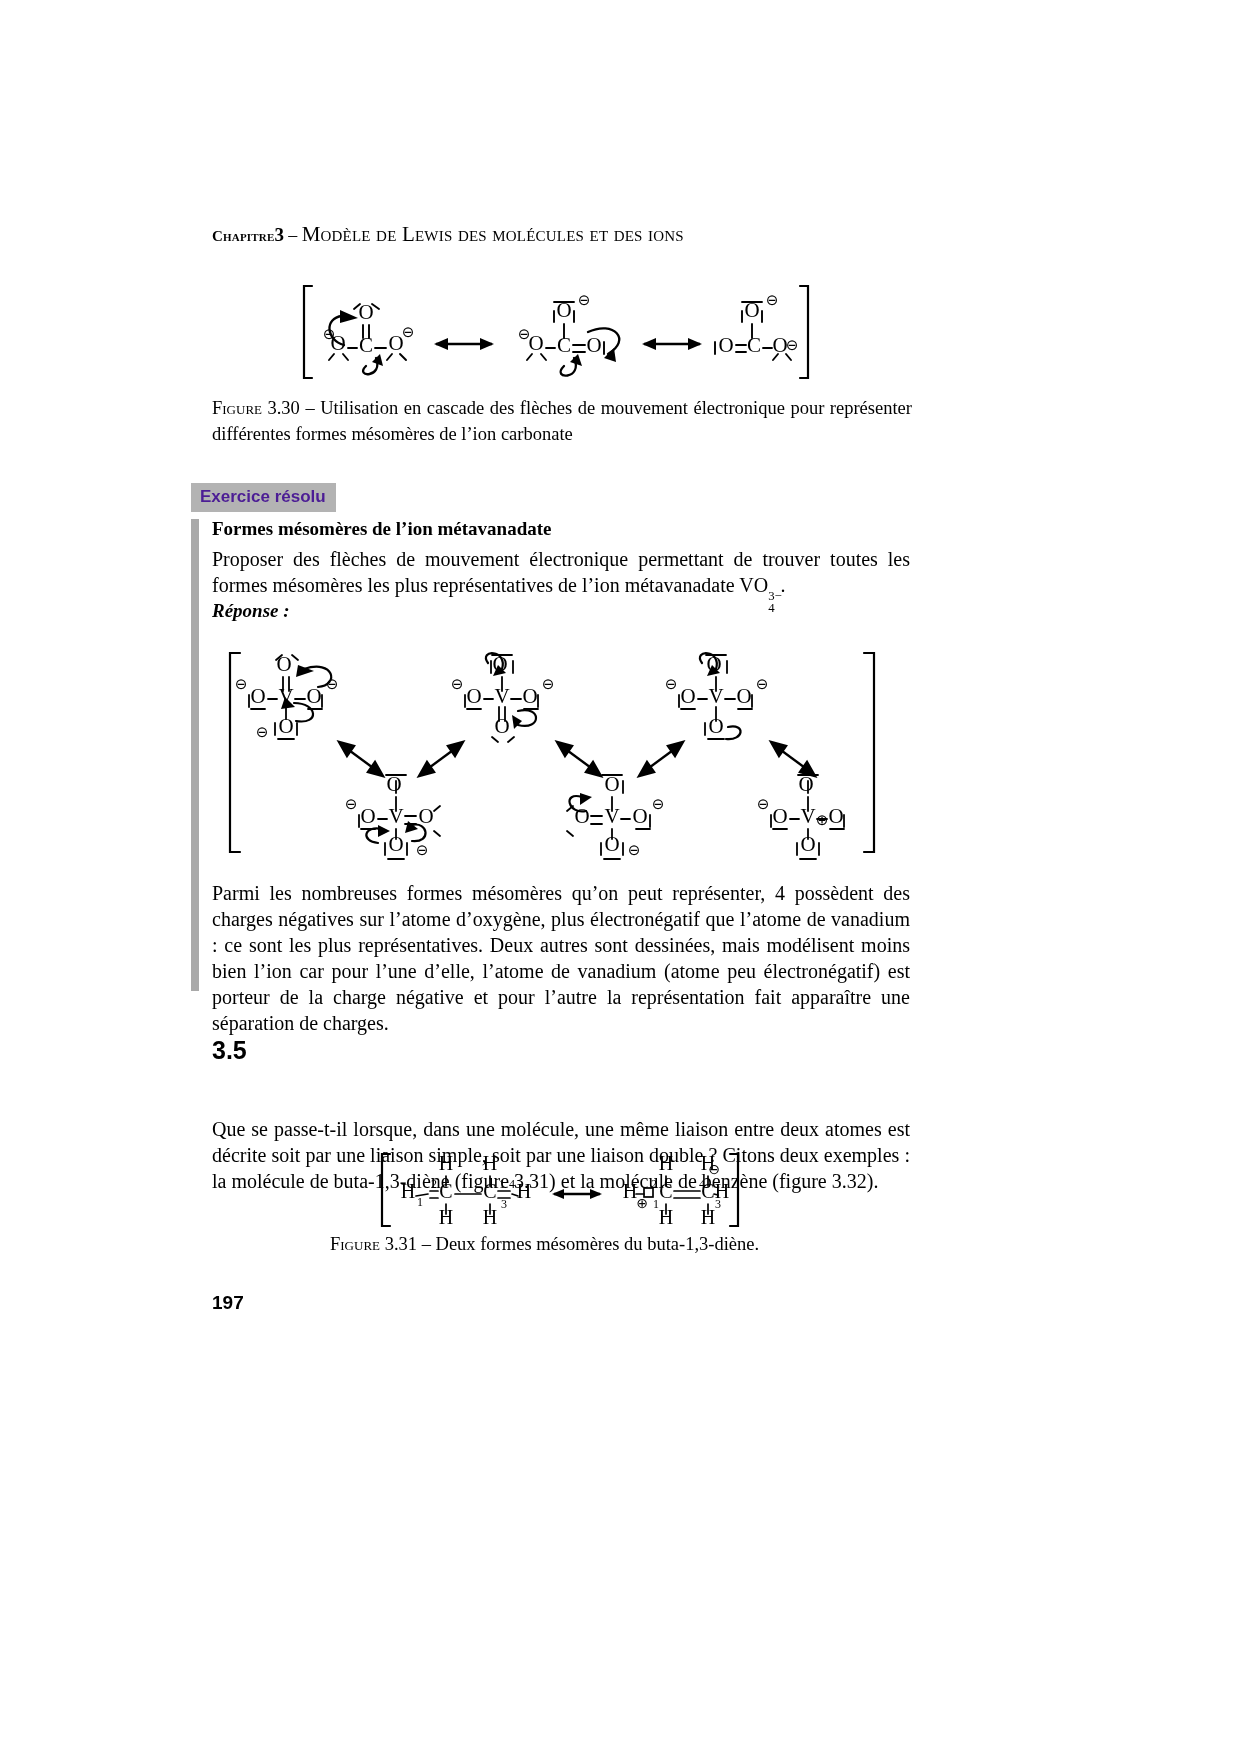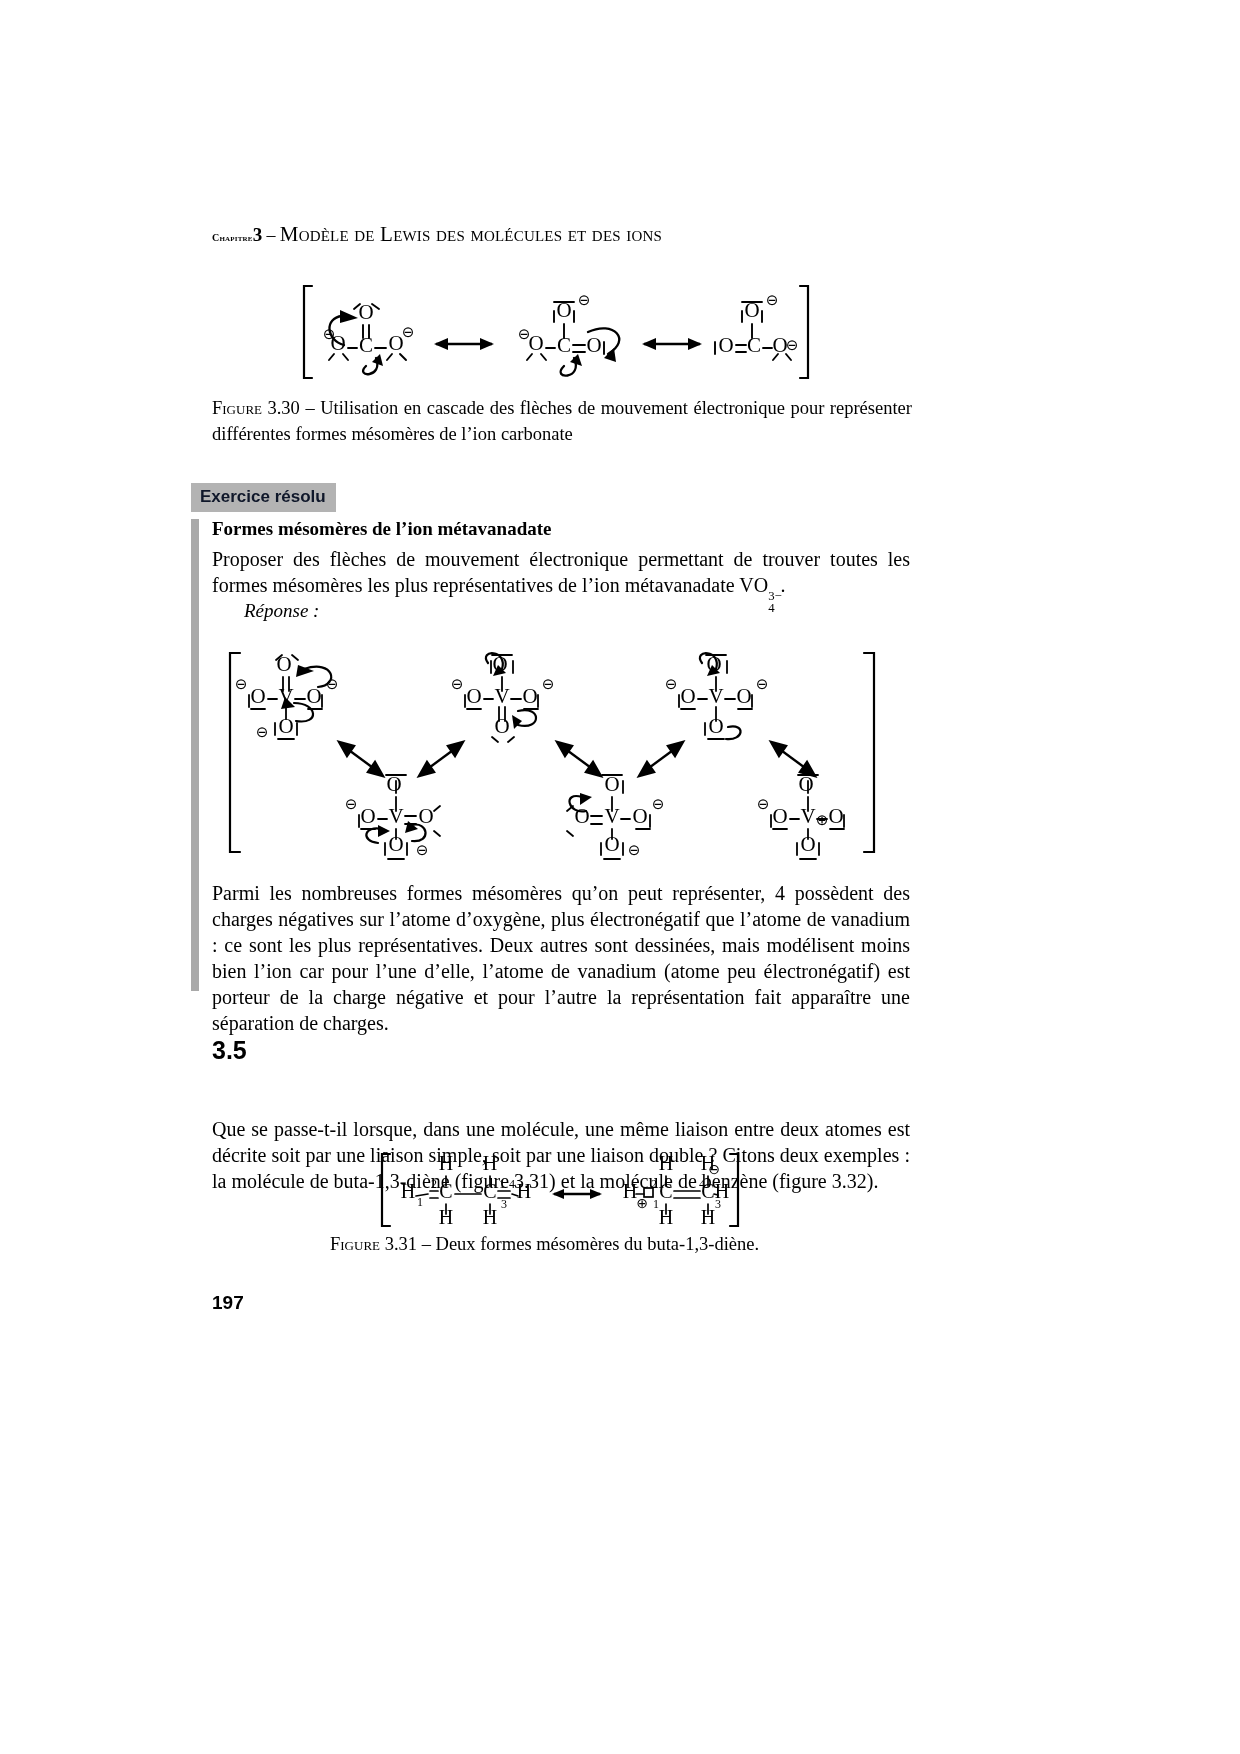--- a/index.html
+++ b/index.html
@@ -25,21 +25,21 @@
   
   .runhead {
     position: absolute;
     left: 212px;
     top: 222px;
     font-size: 15.5px;
     letter-spacing: 0.2px;
     white-space: nowrap;
     font-family: "Liberation Serif", serif;
   }
-  .sc-bold { font-weight: bold; font-size: 10px; font-variant: small-caps; }
+  .sc-bold { font-weight: bold; font-size: 15px; font-variant: small-caps; }
   .sc-num  { font-weight: bold; font-size: 19px; }
   .sc-reg  { font-size: 13.5px; font-variant: small-caps; }
   .sc-cap  { font-size: 18px; }
 
   
   .body-text {
     position: absolute;
     font-size: 20px;
     line-height: 26px;
     text-align: justify;
@@ -65,40 +65,39 @@
   }
   .ex-tag {
     position: absolute;
     left: 191px;
     top: 483px;
     background: #b3b3b3;
     padding: 4px 10px 5px 9px;
     font-family: "Liberation Sans", sans-serif;
     font-weight: bold;
     font-size: 17px;
-    color: #0f172a;
+    color: #4c1d95;
     line-height: 20px;
   }
   .ex-title {
     position: absolute;
     left: 212px;
     top: 518px;
     font-weight: bold;
     font-size: 19px;
     font-family: "Liberation Serif", serif;
     text-align: center;
   }
   .reponse {
     position: absolute;
     left: 212px;
     top: 600px;
-    font-weight: normal;
+    font-weight: bold;
     font-style: italic;
     font-size: 19px;
-    margin-left: 32px;
   }
 
   
   .sec-num {
     position: absolute;
     left: 212px;
     top: 1036px;
     font-family: "Liberation Sans", sans-serif;
     font-weight: bold;
     font-size: 25px;

